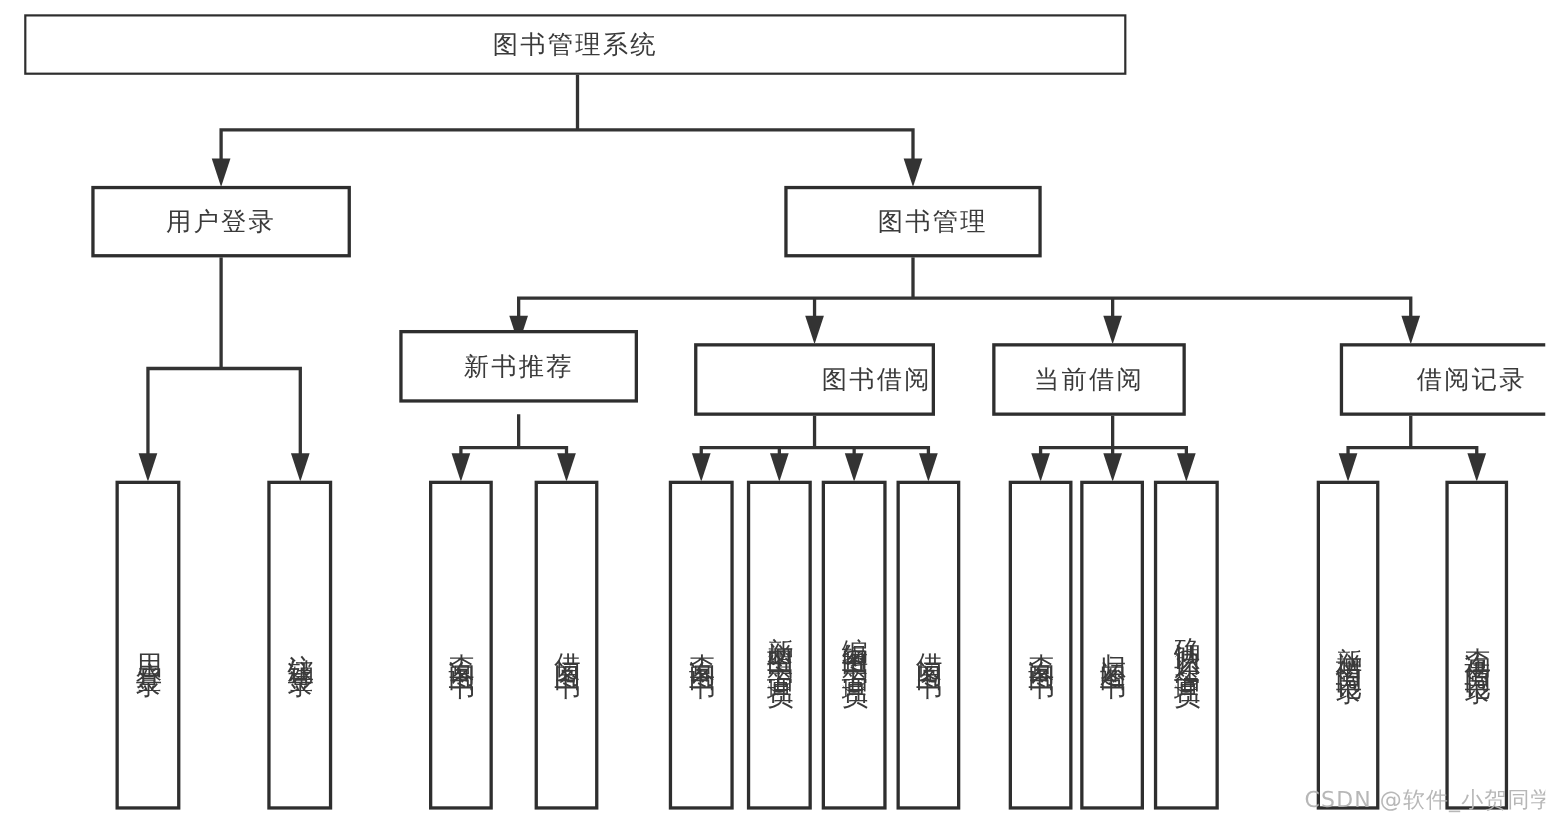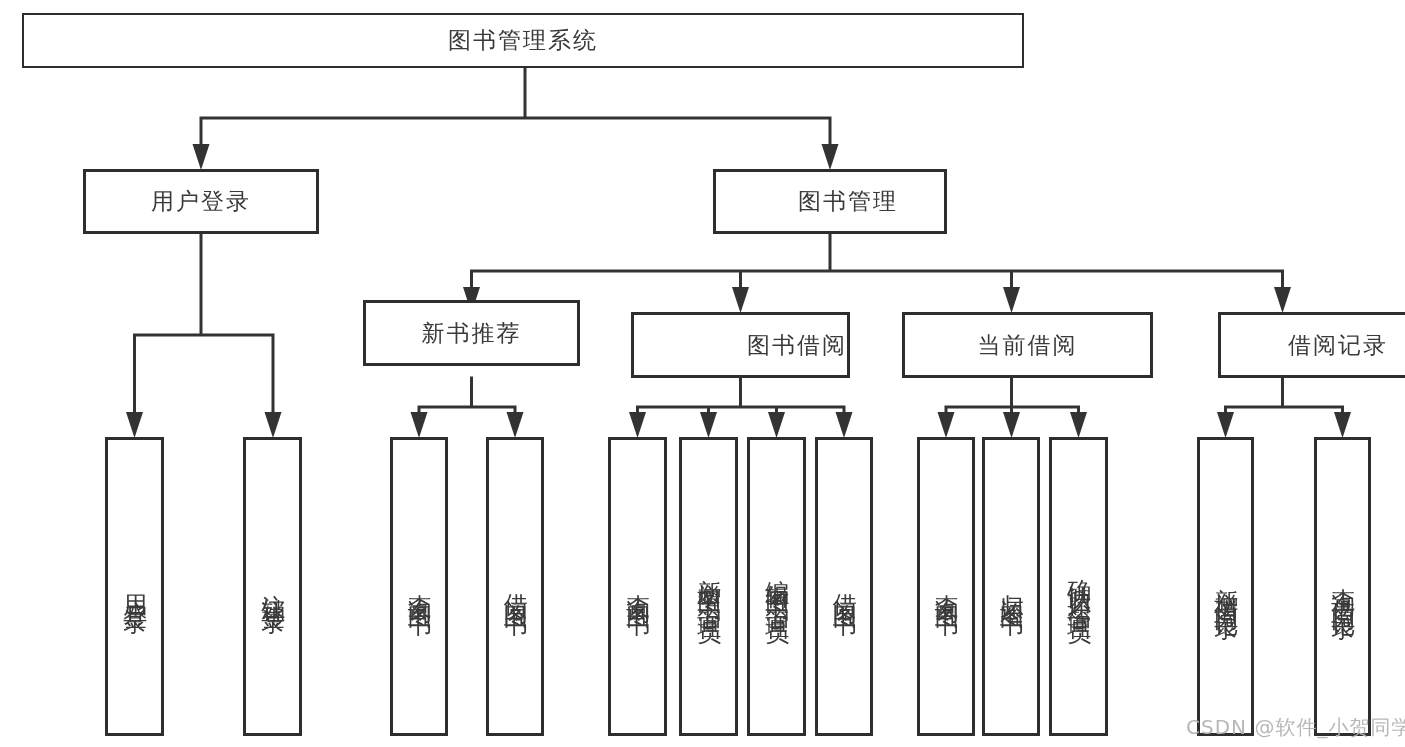--- a/index.html
+++ b/index.html
@@ -48,21 +48,21 @@
     text-orientation: mixed;
     letter-spacing: 6px;
     line-height: 1.15;
   }
   
   .n-root  { left: 22px;   top: 13px;  width: 1002px; height: 55px; }
   .n-l2a   { left: 83px;   top: 169px; width: 236px;  height: 65px; }
   .n-l2b   { left: 713px;  top: 169px; width: 234px;  height: 65px; padding-left: 36px; }
   .n-l3a   { left: 363px;  top: 300px; width: 217px;  height: 66px; }
   .n-l3b   { left: 631px;  top: 312px; width: 219px;  height: 66px; justify-content: flex-end; }
-  .n-l3c   { left: 902px;  top: 312px; width: 251px;  height: 66px; }
+  .n-l3c   { left: 902px;  top: 312px; width: 176px;  height: 66px; }
   .n-l3d   { left: 1174px; top: 312px; width: 240px;  height: 66px; margin-left: 44px; }
   .n-g1a   { left: 105px;  top: 437px; width: 59px;   height: 299px; }
   .n-g1b   { left: 243px;  top: 437px; width: 59px;   height: 299px; }
   .n-g2a   { left: 390px;  top: 437px; width: 58px;   height: 299px; }
   .n-g2b   { left: 486px;  top: 437px; width: 58px;   height: 299px; }
   .n-g3a   { left: 608px;  top: 437px; width: 59px;   height: 299px; }
   .n-g3b   { left: 679px;  top: 437px; width: 59px;   height: 299px; }
   .n-g3c   { left: 747px;  top: 437px; width: 59px;   height: 299px; }
   .n-g3d   { left: 815px;  top: 437px; width: 58px;   height: 299px; }
   .n-g4a   { left: 917px;  top: 437px; width: 58px;   height: 299px; }

